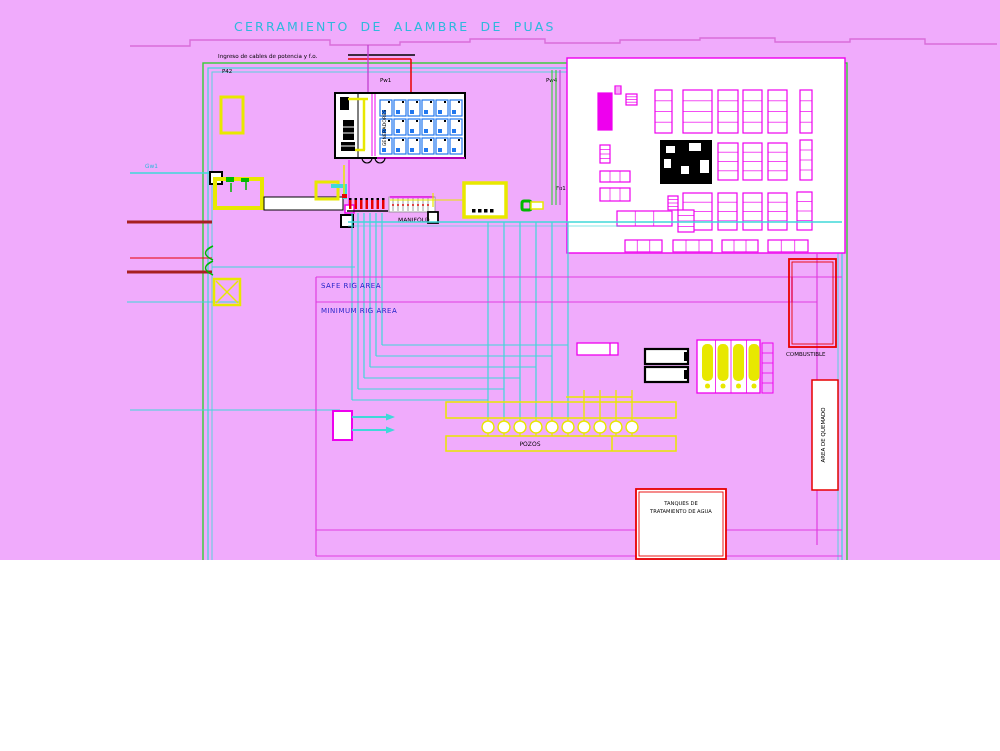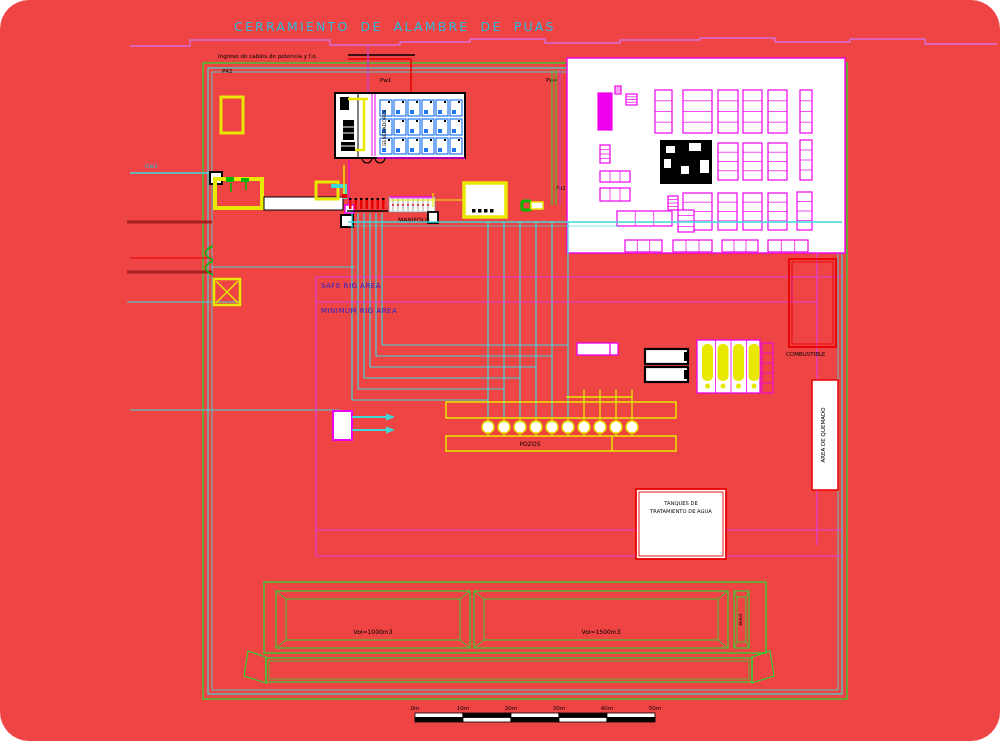--- a/index.html
+++ b/index.html
@@ -1,21 +1,21 @@
 <!DOCTYPE html>
 <html style="--cyan_text: #2FB9DC; --cyan_line: #3FD8D8; --green: #35CE35; --green_dark: #00B800; --magenta: #EE00EE; --magenta_soft: #D96ED9; --rig_magenta: #E03EE0; --red: #E80000; --dark_red: #A52020; --yellow: #E8E800; --blue_text: #2424C8; --module_blue: #2277EE;"><head>
 <meta charset="utf-8">
 <style>
   :root{
     --cyan_text:#2FB9DC; --cyan_line:#3FD8D8; --green:#35CE35; --green_dark:#00B800;
     --magenta:#EE00EE; --magenta_soft:#D96ED9; --rig_magenta:#E03EE0; --red:#E80000;
     --dark_red:#A52020; --yellow:#E8E800; --blue_text:#2424C8; --module_blue:#2277EE;
   }
   html,body{margin:0;padding:0;background:#fff;}
-  .stage{position:relative;width:1000px;height:741px;background:#ef4444;overflow:hidden;border-radius:29px;}
+  .stage{position:relative;width:1000px;height:560px;background:#f0abfc;overflow:hidden;}
   .t{font-family:"DejaVu Sans",sans-serif;}
   .t-k{fill:#000;} .t-b{fill:var(--blue_text);} .t-c{fill:var(--cyan_text);}
   .ln-g{stroke:var(--green);fill:none;}
   .ln-gd{stroke:var(--green_dark);fill:none;}
   .ln-c{stroke:var(--cyan_line);fill:none;}
   .ln-m{stroke:var(--magenta);fill:none;}
   .ln-ms{stroke:var(--magenta_soft);fill:none;}
   .ln-rm{stroke:var(--rig_magenta);fill:none;}
   .ln-y{stroke:var(--yellow);fill:none;}
   .ln-r{stroke:var(--red);fill:none;}

